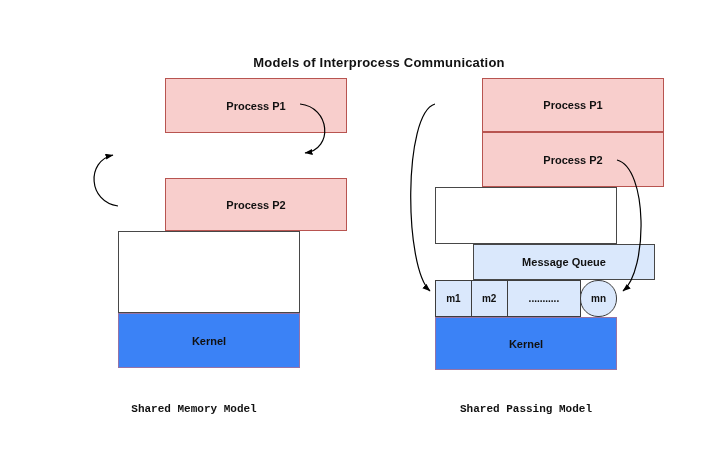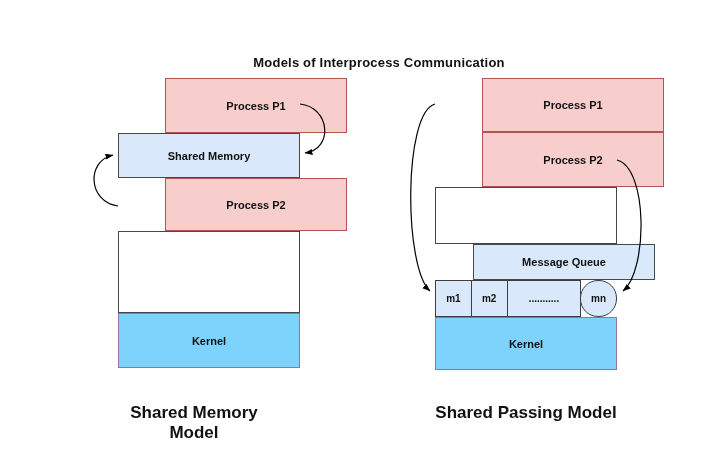--- a/index.html
+++ b/index.html
@@ -12,45 +12,42 @@
     font-size:13px;font-weight:bold;letter-spacing:.2px;margin-top:29px;
   }
   .block{
     position:absolute;box-sizing:border-box;border:1px solid #474747;
     display:flex;align-items:center;justify-content:center;
     font-size:11px;font-weight:bold;
   }
   .pink{background:#f8cecc;border-color:#b85450;margin-left:47px;}
   .blue{background:#dae8fc;border-color:#474747;}
   .white{background:#ffffff;border-color:#474747;}
-  .purple{background:#7dd3fc;border-color:#9673a6;}
+  .purple{background:#3b82f6;border-color:#9673a6;}
   .qrow{position:absolute;display:flex;}
   .qcell{
     box-sizing:border-box;border:1px solid #3d3d3d;background:#dae8fc;
     display:flex;align-items:center;justify-content:center;
     font-size:10px;font-weight:bold;
   }
   .qcell + .qcell{margin-left:-1px;}
   .caption{
-    position:absolute;text-align:center;font-size:17px;font-weight:bold;
+    position:absolute;text-align:center;font-size:11px;font-weight:bold;font-family:Liberation Mono, monospace;
   }
   svg.arrows{position:absolute;left:0;top:0;pointer-events:none;}
 </style>
 </head>
 <body>
 
 <div class="canvas">
 
   <div class="title">Models of Interprocess Communication</div>
 
   <div class="block pink" style="left:118px;top:78px;width:182px;height:55px;">
     <span>Process P1</span>
-  </div>
-  <div class="block blue" style="left:118px;top:133px;width:182px;height:45px;">
-    <span>Shared Memory</span>
   </div>
   <div class="block pink" style="left:118px;top:178px;width:182px;height:53px;">
     <span>Process P2</span>
   </div>
   <div class="block white" style="left:118px;top:231px;width:182px;height:82px;">
     <span></span>
   </div>
   <div class="block purple" style="left:118px;top:313px;width:182px;height:55px;">
     <span>Kernel</span>
   </div>

